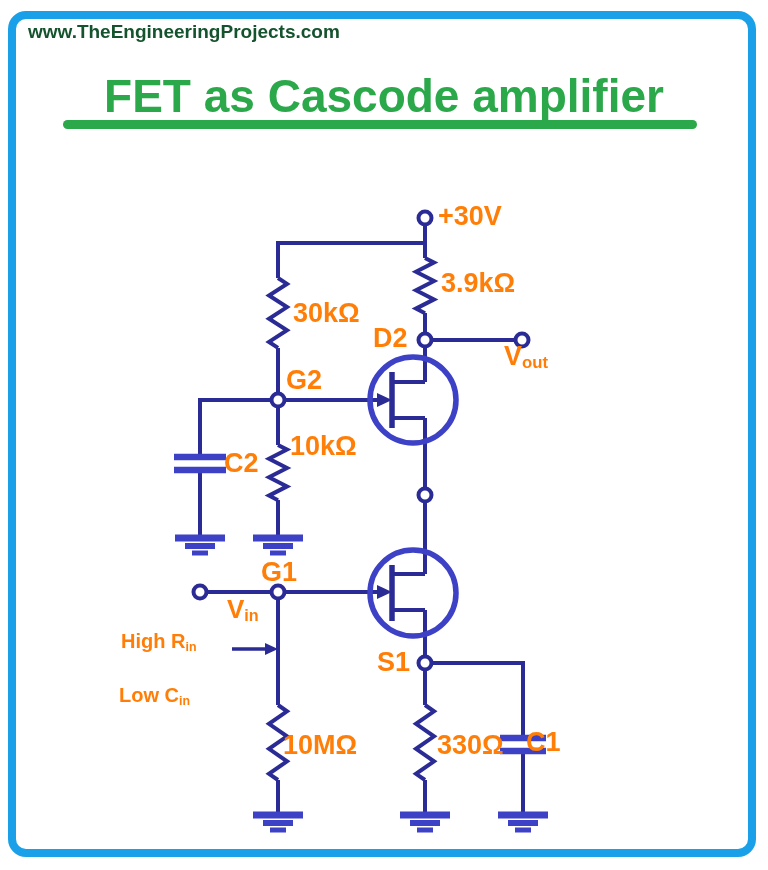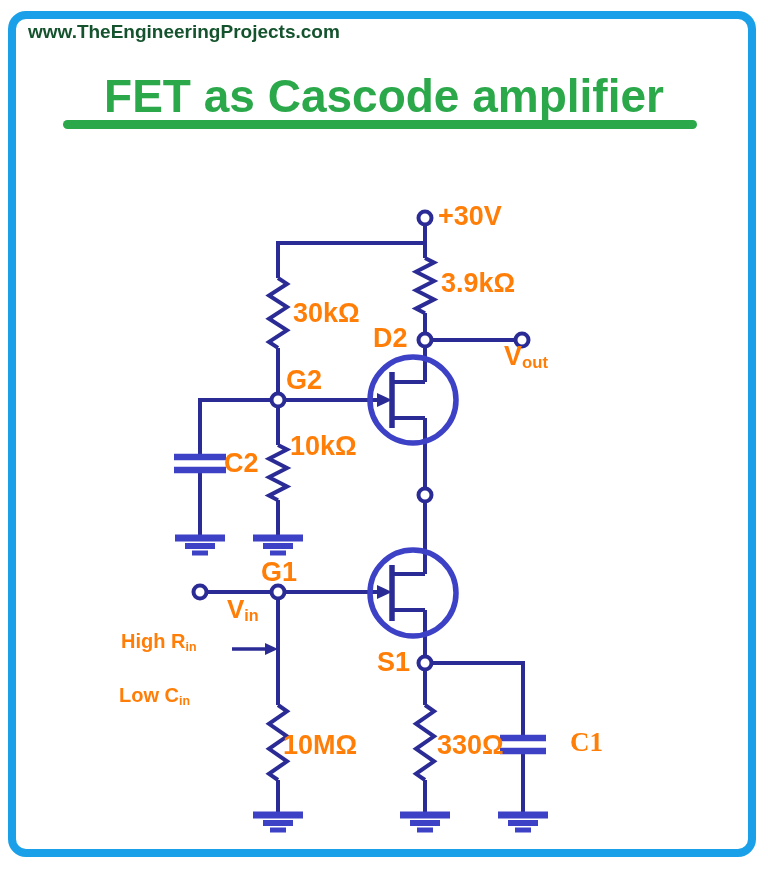--- a/index.html
+++ b/index.html
@@ -127,14 +127,14 @@
   <div class="lbl" style="left:286px;top:367px;">G2</div>
   <div class="lbl" style="left:224px;top:450px;">C2</div>
   <div class="lbl" style="left:290px;top:433px;">10kΩ</div>
   <div class="lbl" style="left:261px;top:559px;">G1</div>
   <div class="lbl" style="left:189px;top:596px;font-size:26px;margin-left:38px;"><span>V</span><span class="sub">in</span></div>
   <div class="lbl small" style="left:121px;top:631px;"><span>High R</span><span class="sub">in</span></div>
   <div class="lbl small" style="left:119px;top:662px;margin-top:23px;"><span>Low C</span><span class="sub">in</span></div>
   <div class="lbl" style="left:377px;top:649px;">S1</div>
   <div class="lbl" style="left:283px;top:732px;">10MΩ</div>
   <div class="lbl" style="left:437px;top:732px;">330Ω</div>
-  <div class="lbl" style="left:570px;top:729px;font-family:Liberation Serif, serif;">C1</div>
+  <div class="lbl" style="left:526px;top:729px;">C1</div>
 </div>
 
 </body></html>

